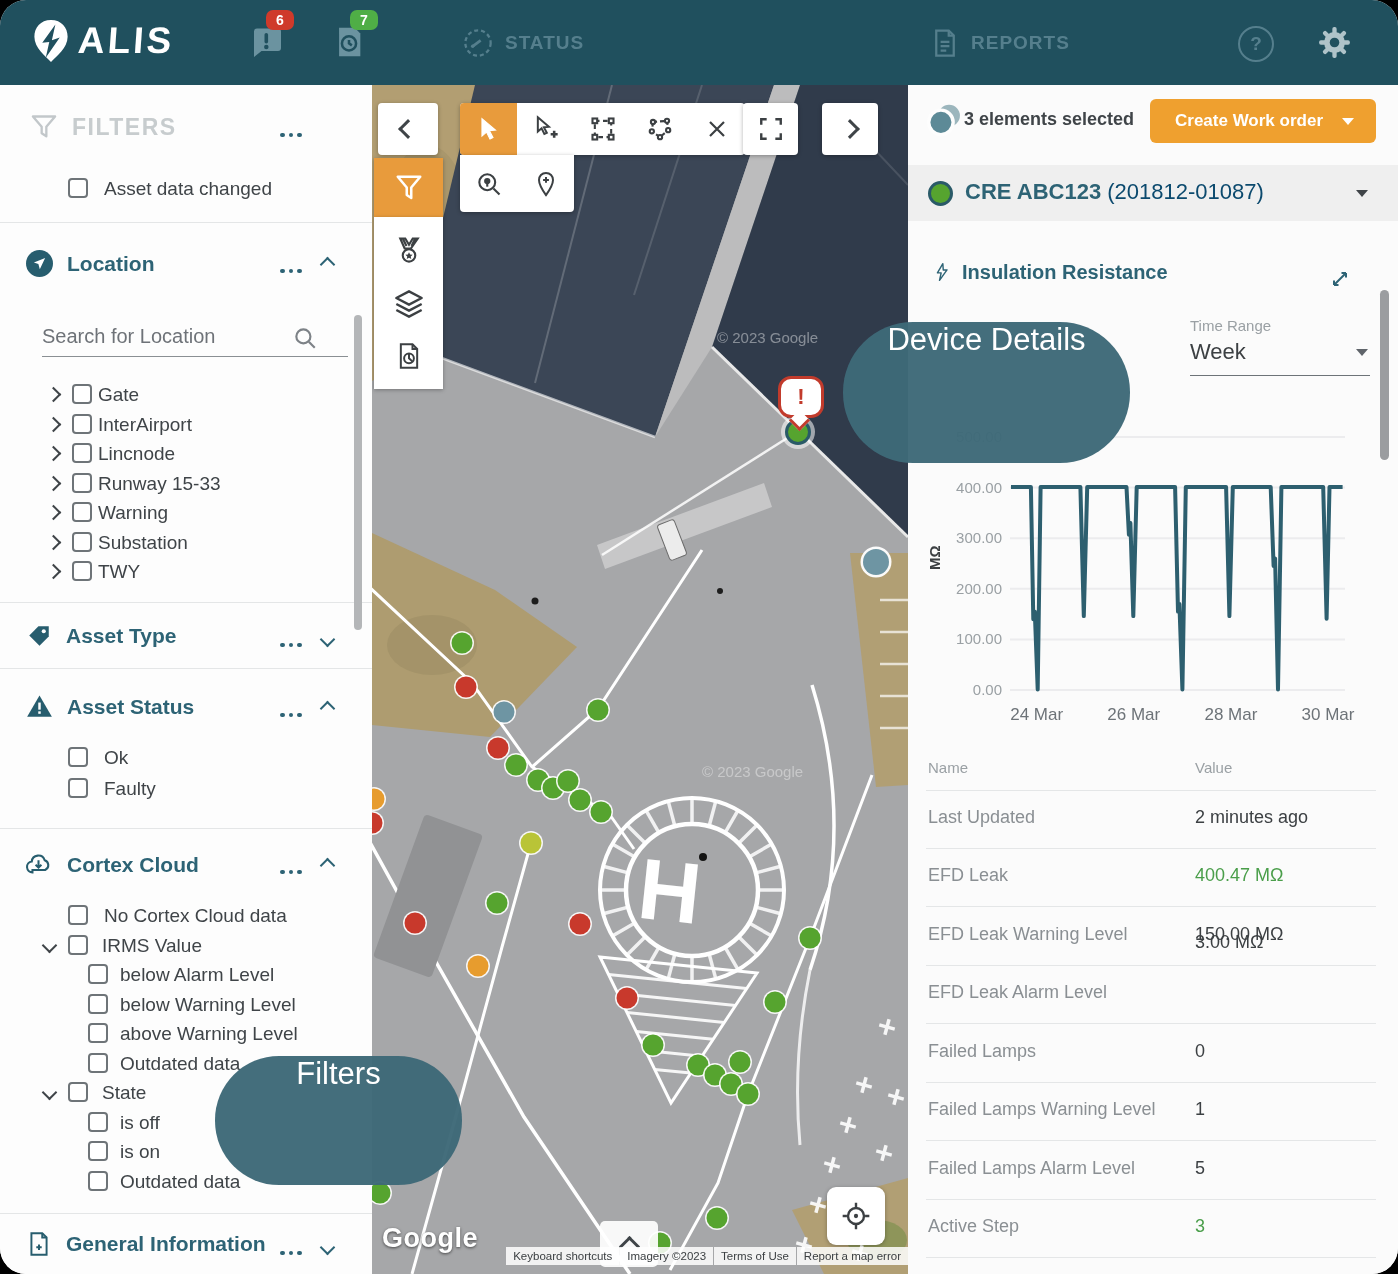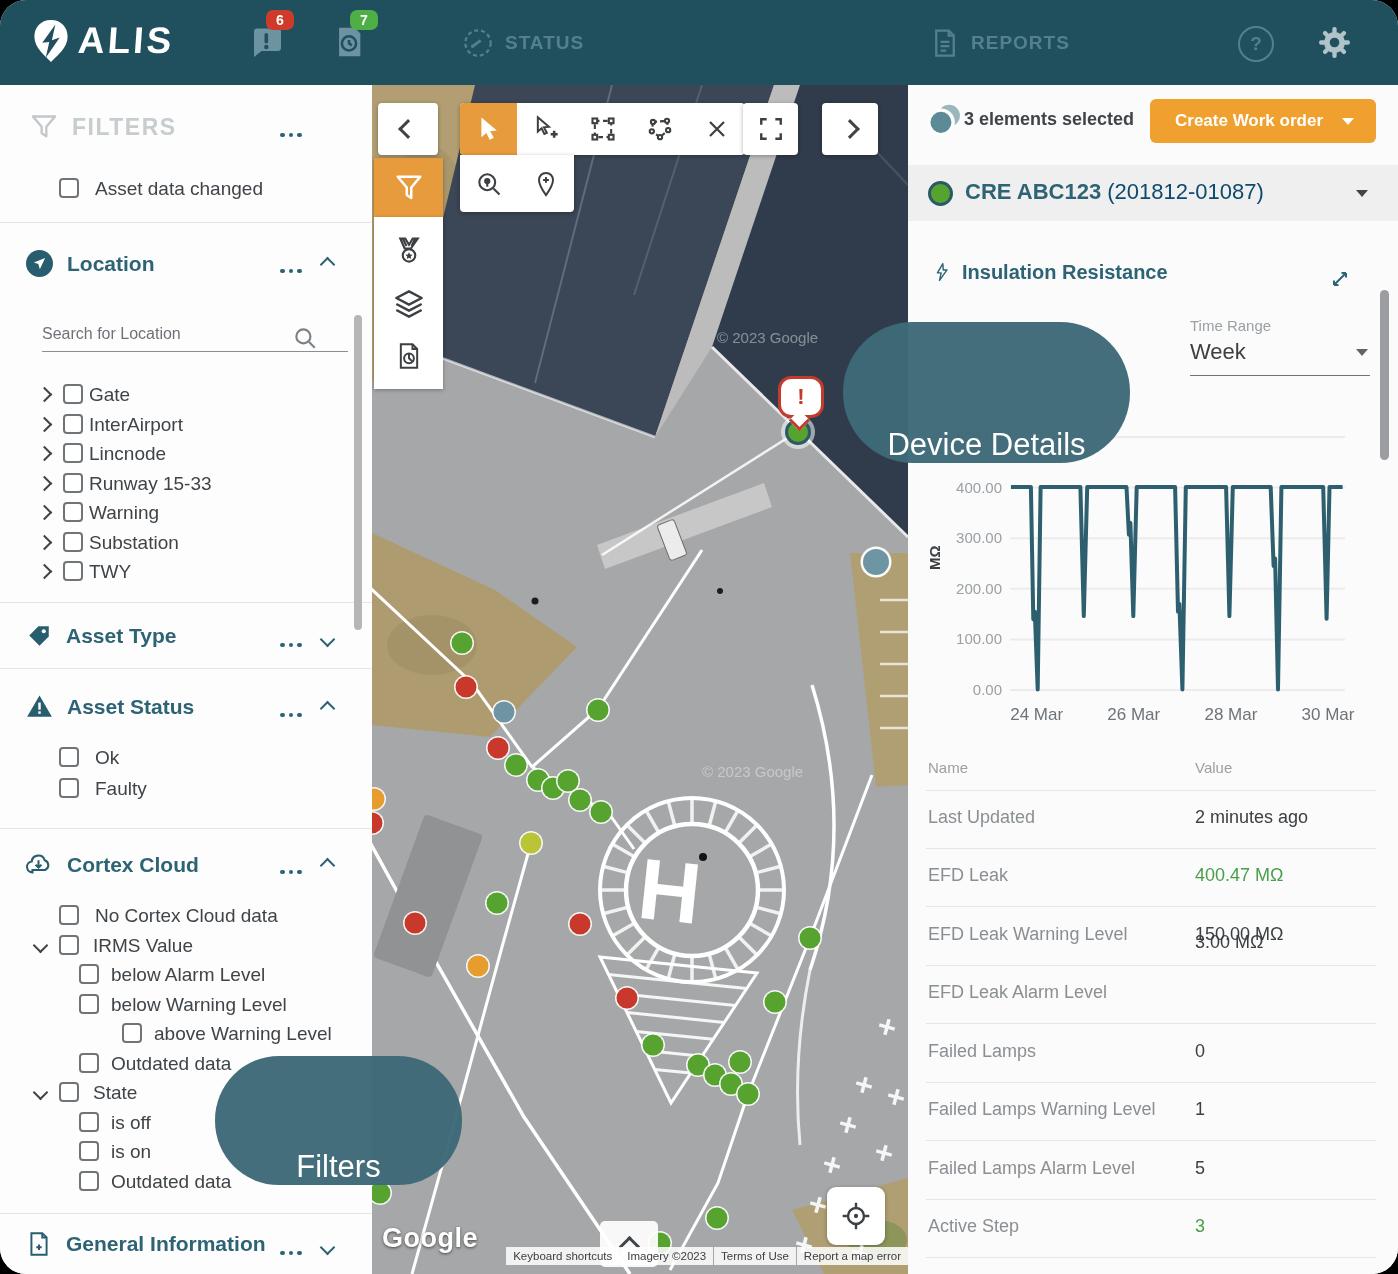--- a/index.html
+++ b/index.html
@@ -26,26 +26,26 @@
   .mdots{position:absolute;left:280px;display:flex;gap:4px;align-items:center;height:24px;}
   .mdots i{width:4.5px;height:4.5px;border-radius:50%;background:#2d6375;}
   .sec-chv{position:absolute;left:322px;}
   .chv{display:inline-block;width:9px;height:9px;border:solid #2d6375;border-width:0 2.5px 2.5px 0;}
   .chv.u{transform:rotate(-135deg);margin-top:6px;}
   .chv.d{transform:rotate(45deg);}
   .chv.r{transform:rotate(-45deg);}
   .chv.dark{border-color:#3f4448;}
   .divider{position:absolute;left:0;width:372px;height:1px;background:#e4e6e7;}
   .cb{display:inline-block;width:20px;height:20px;border:2px solid #6e7478;border-radius:4px;background:#fff;box-sizing:border-box;}
-  .cb-row{position:absolute;left:7px;width:360px;height:24px;}
+  .cb-row{position:absolute;left:16px;width:360px;height:24px;}
   .cb-row .cb{position:absolute;top:1px;}
   .cb-row .lbl{position:absolute;top:1px;color:#3f4448;font-size:19px;white-space:nowrap;}
   .cb-row .tex{position:absolute;top:6px;}
   .search-wrap{position:absolute;left:42px;top:240px;width:276px;}
-  .search-wrap input{width:100%;border:none;outline:none;background:transparent;font-family:"Liberation Sans",sans-serif;font-size:16px;color:#555a5e;padding:0 30px 8px 0;border-bottom:1.5px solid #8a8f93;}
+  .search-wrap input{width:100%;border:none;outline:none;background:transparent;font-family:"Liberation Sans",sans-serif;font-size:20px;color:#555a5e;padding:0 30px 8px 0;border-bottom:1.5px solid #8a8f93;}
   .search-wrap input::placeholder{color:#5f646a;opacity:.9;}
   .search-ic{position:absolute;right:0;top:0;}
   .sb-scroll{position:absolute;left:354px;top:230px;width:8px;height:315px;border-radius:4px;background:#b4b6b8;}
 
   
   .map{position:absolute;left:372px;top:85px;width:536px;height:1189px;overflow:hidden;background:#a6a7a9;}
   .map svg.bg{position:absolute;left:0;top:0;}
   .mk{position:absolute;width:21px;height:21px;border-radius:50%;box-shadow:0 0 0 1.5px rgba(255,255,255,.9);transform:translate(-50%,-50%);cursor:pointer;}
   .mk.large{width:26px;height:26px;box-shadow:0 0 0 2.5px rgba(255,255,255,.95);}
   .mk-sel{position:absolute;transform:translate(-50%,-50%);cursor:pointer;}
@@ -90,21 +90,21 @@
   .chart{position:absolute;left:12px;top:340px;}
   .ptable{position:absolute;left:0;top:0;width:490px;height:1189px;pointer-events:none;}
   .ptable .hdr{position:absolute;color:#9aa0a4;font-size:15px;}
   .ptable .rdiv{position:absolute;left:18px;width:450px;height:1px;background:#e4e6e7;}
   .ptable .nm{position:absolute;left:20px;color:#8a8f93;font-size:18px;white-space:nowrap;}
   .ptable .vl{position:absolute;left:287px;color:#3c4043;font-size:18px;white-space:nowrap;}
   .ptable .vl.green{color:#4a9e4a;}
   .p-scroll{position:absolute;left:472px;top:205px;width:9px;height:170px;border-radius:5px;background:#9b9da0;}
 
   
-  .bubble{position:absolute;background:rgba(62,105,120,.97);color:#fff;display:flex;align-items:flex-end;justify-content:center;font-size:31px;font-weight:500;z-index:50;}
+  .bubble{position:absolute;background:rgba(62,105,120,.97);color:#fff;display:flex;align-items:flex-start;justify-content:center;font-size:31px;font-weight:500;z-index:50;}
   .bubble-device{left:843px;top:322px;width:287px;height:141px;border-radius:70px;}
   .bubble-filters{left:215px;top:1056px;width:247px;height:129px;border-radius:64px;}
 
   .ic{flex:none;}
 </style>
 </head>
 <body>
 
 <div class="app">
 
@@ -313,21 +313,21 @@
           <span class="lbl" style="left: 86px;">IRMS Value</span>
         </div>
         <div class="cb-row" style="top: 878px;">
           <span class="cb" style="left: 72px;"></span>
           <span class="lbl" style="left: 104px;">below Alarm Level</span>
         </div>
         <div class="cb-row" style="top: 907.5px;">
           <span class="cb" style="left: 72px;"></span>
           <span class="lbl" style="left: 104px;">below Warning Level</span>
         </div>
-        <div class="cb-row" style="top: 937px; margin-left: 43px;">
+        <div class="cb-row" style="top: 937px;">
           <span class="cb" style="left: 72px;"></span>
           <span class="lbl" style="left: 104px;">above Warning Level</span>
         </div>
         <div class="cb-row" style="top: 966.5px;">
           <span class="cb" style="left: 72px;"></span>
           <span class="lbl" style="left: 104px;">Outdated data</span>
         </div>
         <div class="cb-row" style="top: 996px;">
           <span class="tex chv dark d" style="left: 28px;"></span>
           <span class="cb" style="left: 52px;"></span>

